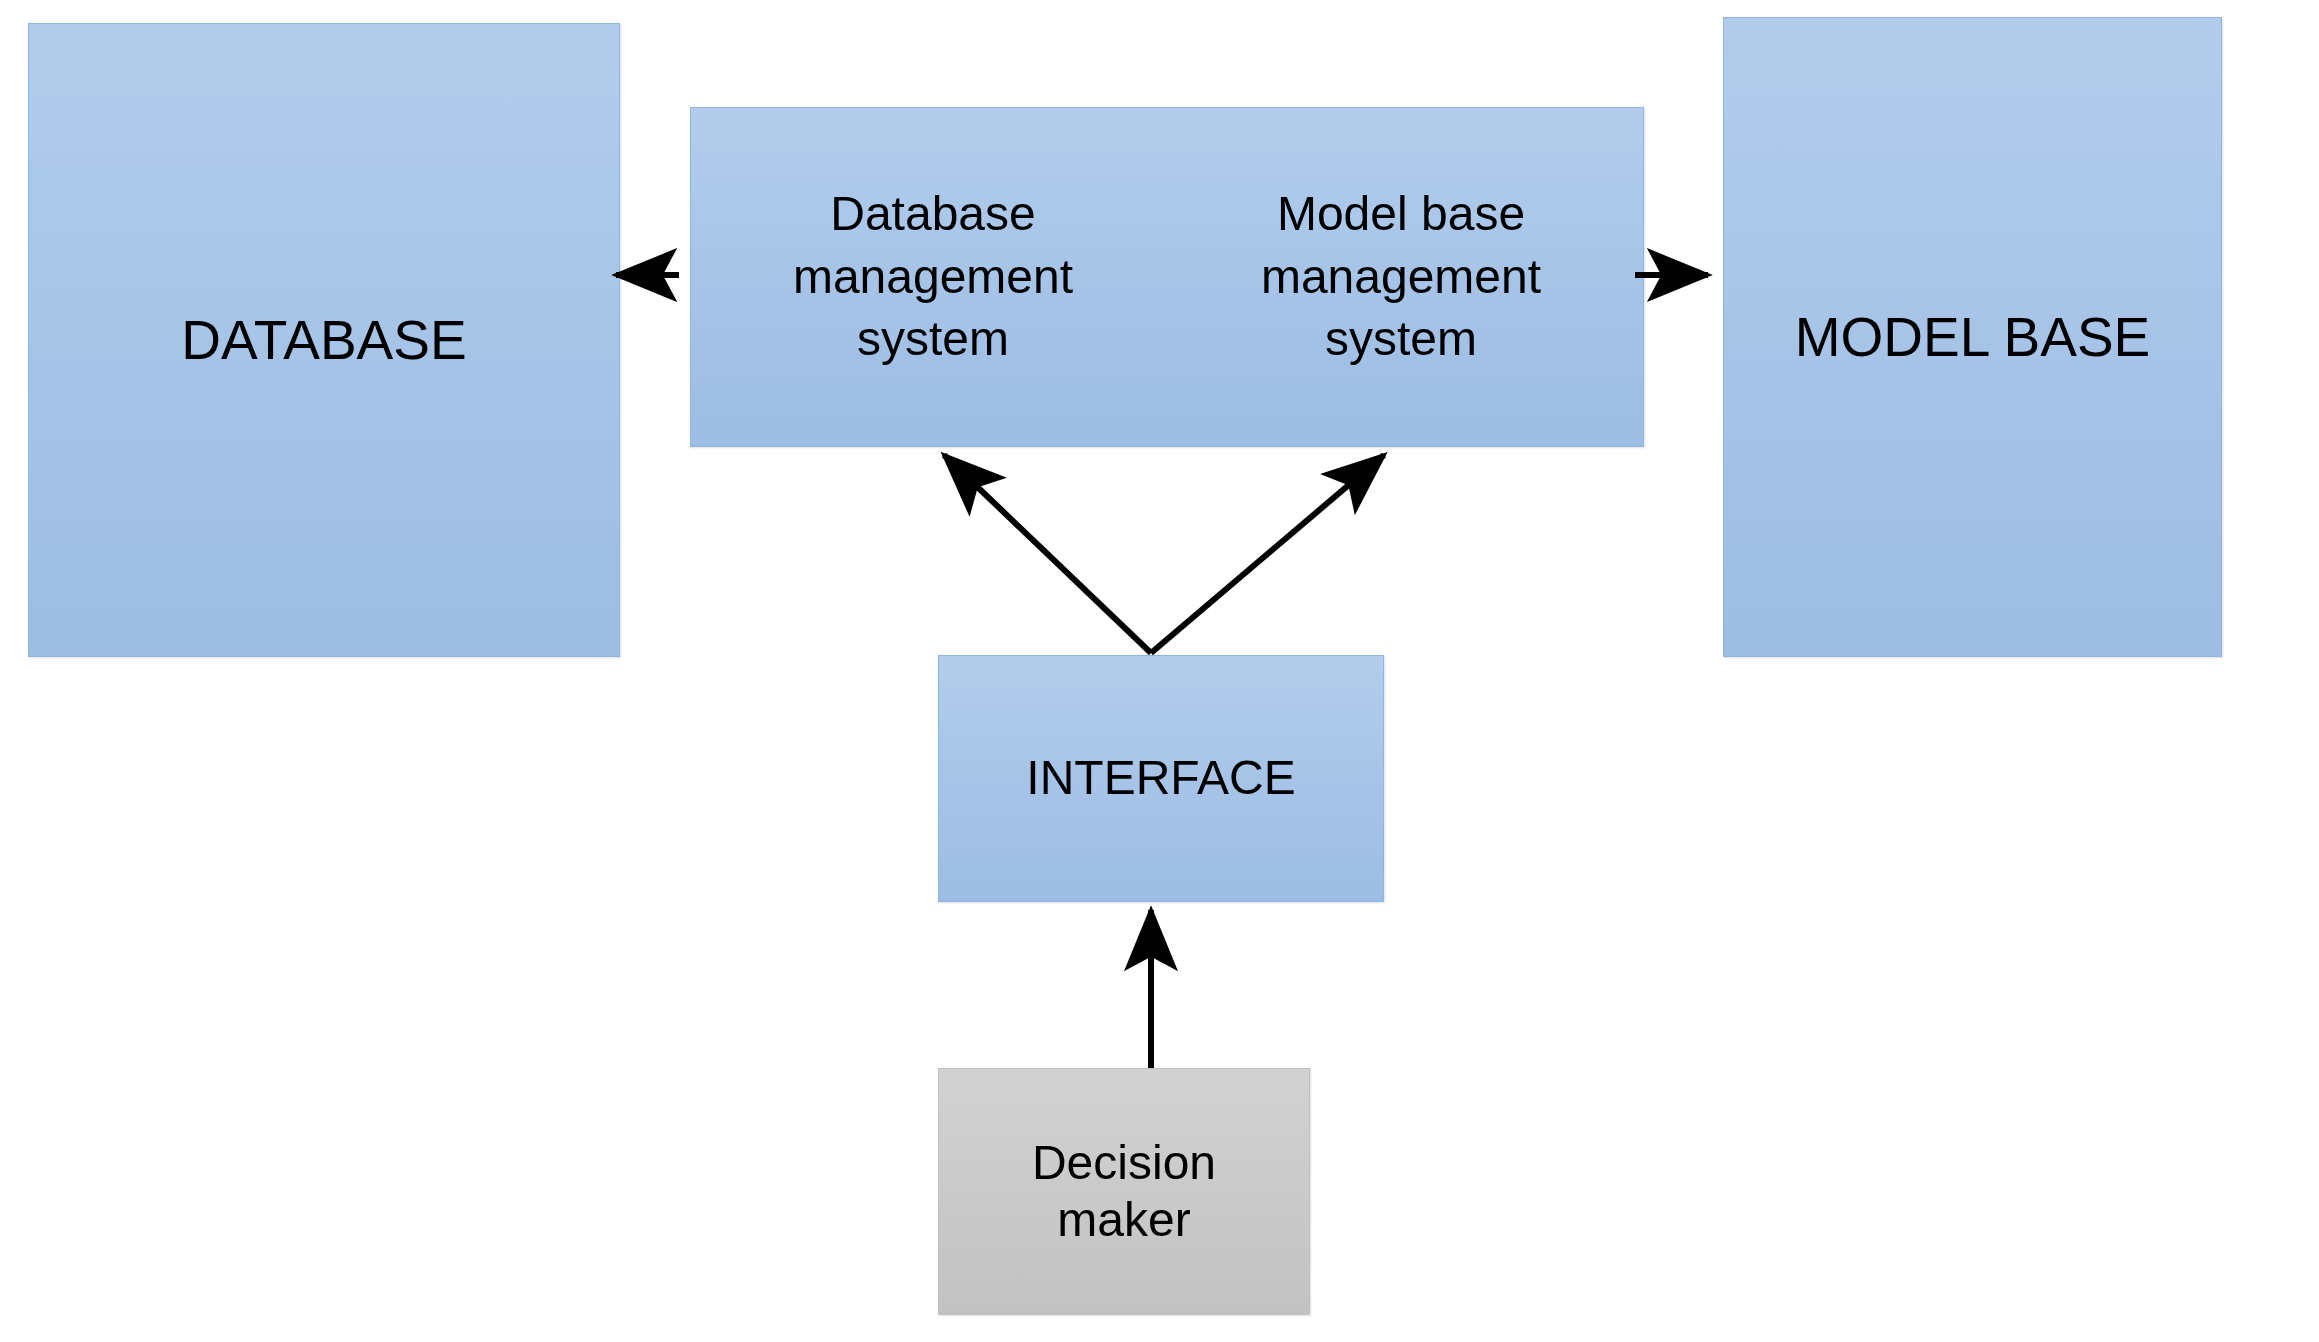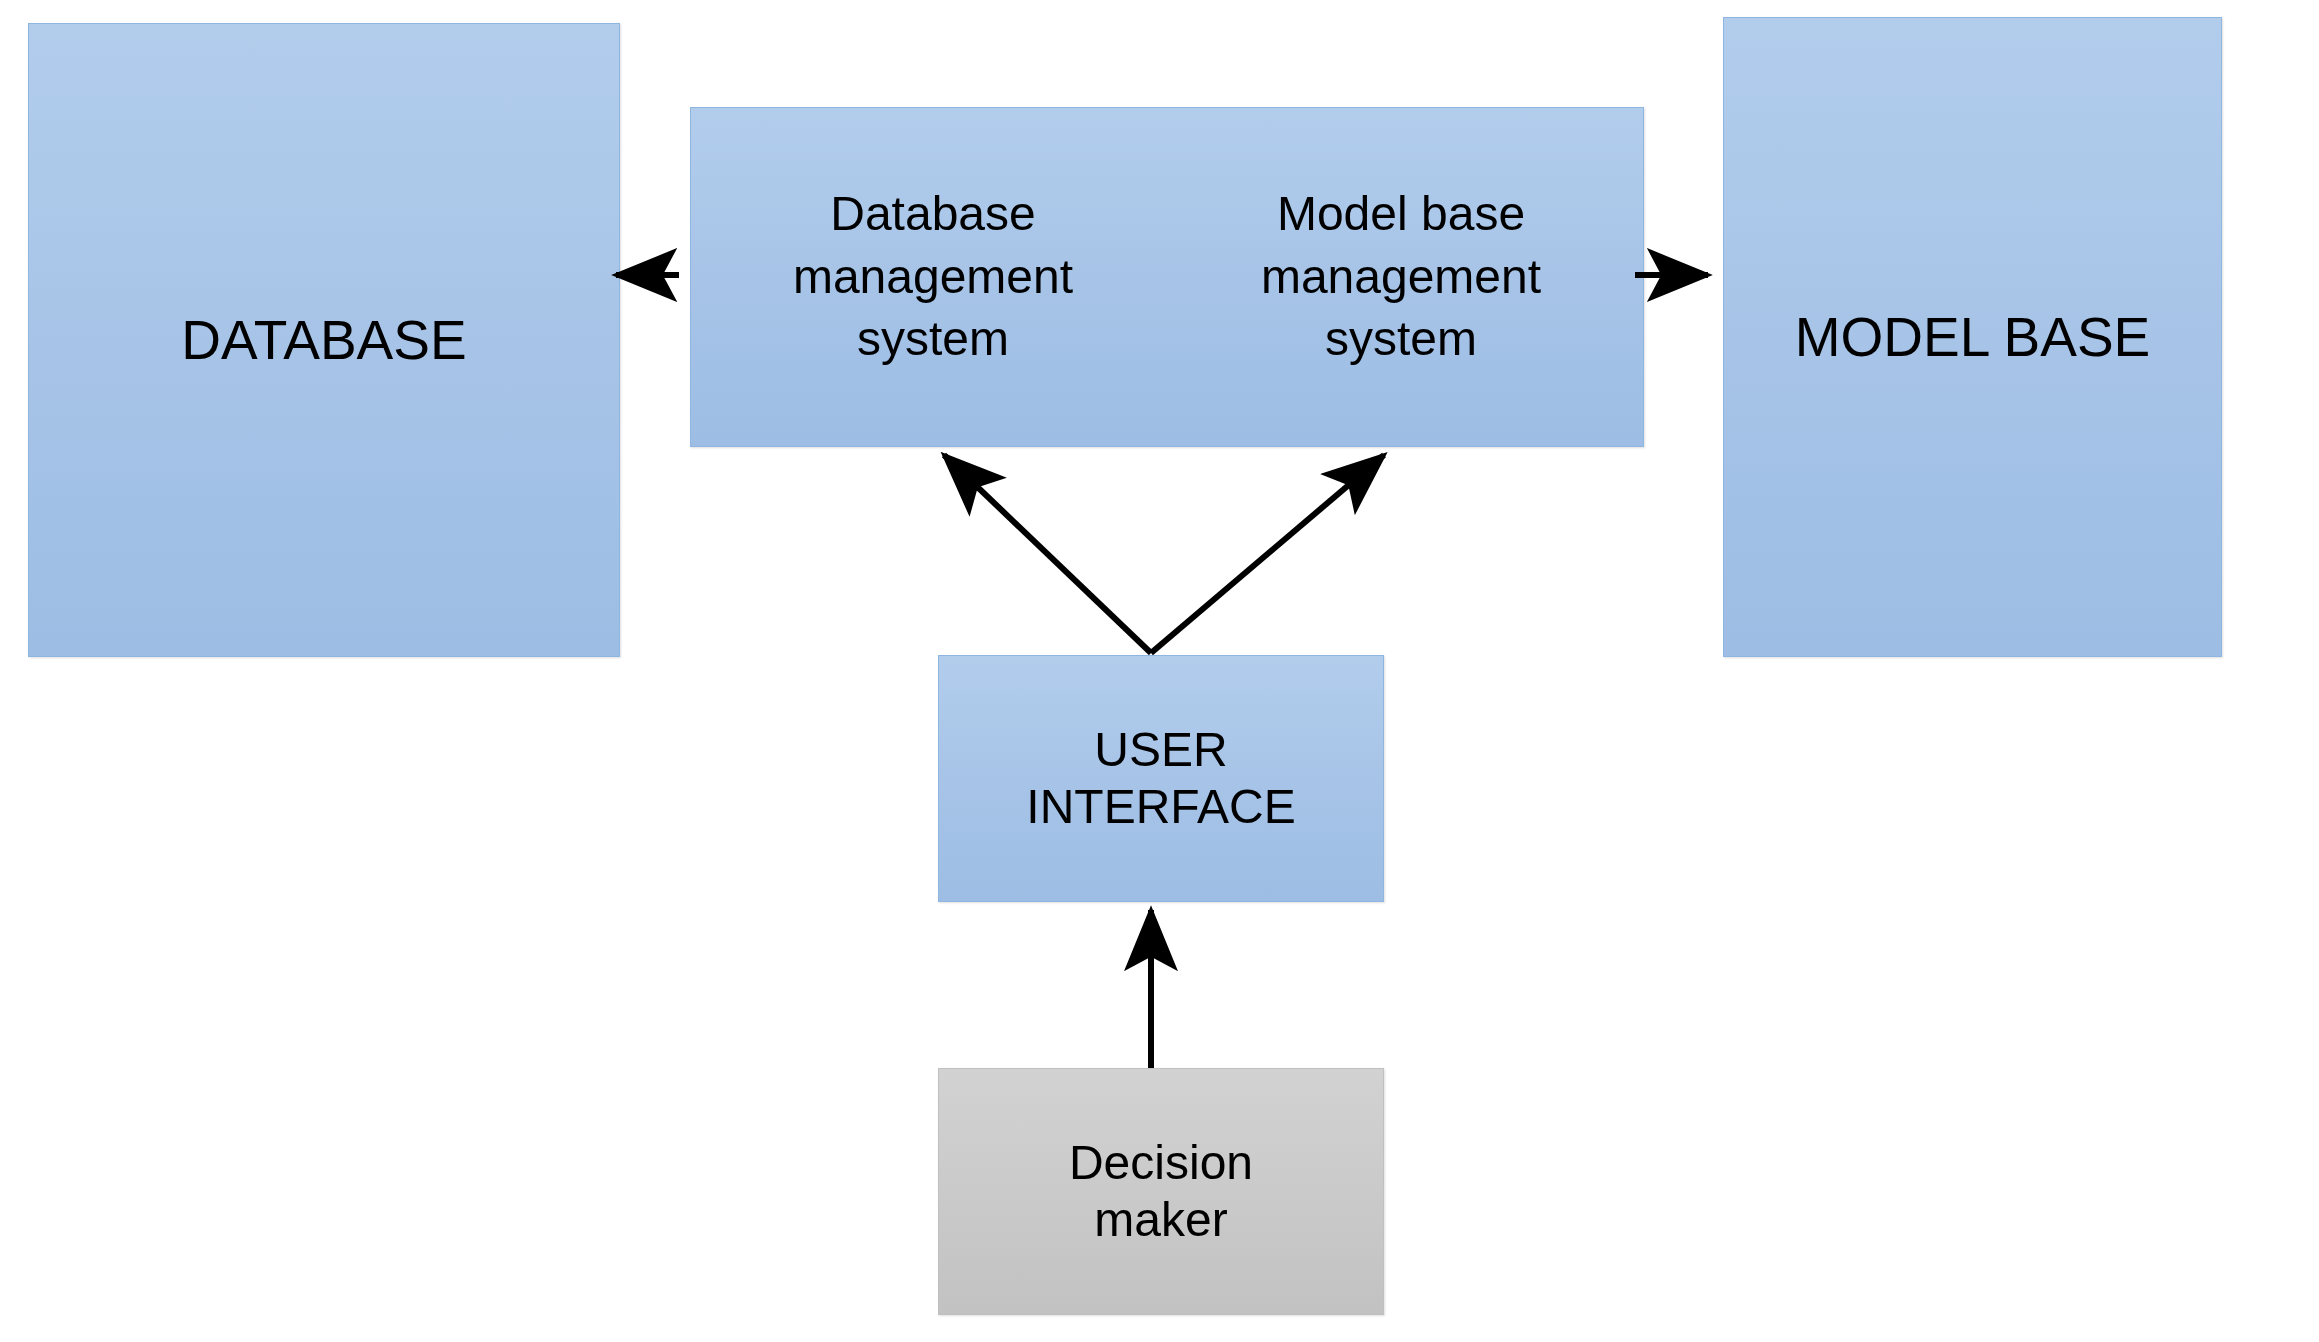--- a/index.html
+++ b/index.html
@@ -37,21 +37,21 @@
     background: linear-gradient(to bottom, #d2d2d2 0%, #cacaca 50%, #c2c2c2 100%);
     border: 1px solid #c0c0c0;
     box-shadow: 1px 1px 2px rgba(0,0,0,0.13);
   }
 
   
   #database-node   { left: 18px;   top: 23px;   width: 592px;  height: 634px; font-size: 55px; }
   #modelbase-node  { left: 1713px; top: 17px;   width: 499px;  height: 640px; font-size: 55px; }
   #center-node     { left: 680px;  top: 107px;  width: 954px;  height: 340px; }
   #ui-node         { left: 928px;  top: 655px;  width: 446px;  height: 247px; font-size: 48px; }
-  #decision-node   { left: 928px;  top: 1068px; width: 446px;  height: 247px; font-size: 48px; text-align: center; }
+  #decision-node   { left: 928px;  top: 1068px; width: 372px;  height: 247px; font-size: 48px; text-align: center; }
 
   .center-inner {
     position: absolute;
     inset: 0;
     display: flex;
     flex-direction: row;
     align-items: center;
     justify-content: space-between;
     padding: 0 22px;
     box-sizing: border-box;
@@ -97,21 +97,20 @@
       </div>
     </div>
   </div>
 
   <div class="node node-blue" id="modelbase-node">
     <span>MODEL BASE</span>
   </div>
 
   <div class="node node-blue" id="ui-node">
     <div>
-      <span style="display:block">USER</span>
       <span style="display:block">INTERFACE</span>
     </div>
   </div>
 
   <div class="node node-gray" id="decision-node">
     <div>
       <span style="display:block">Decision</span>
       <span style="display:block">maker</span>
     </div>
   </div>

